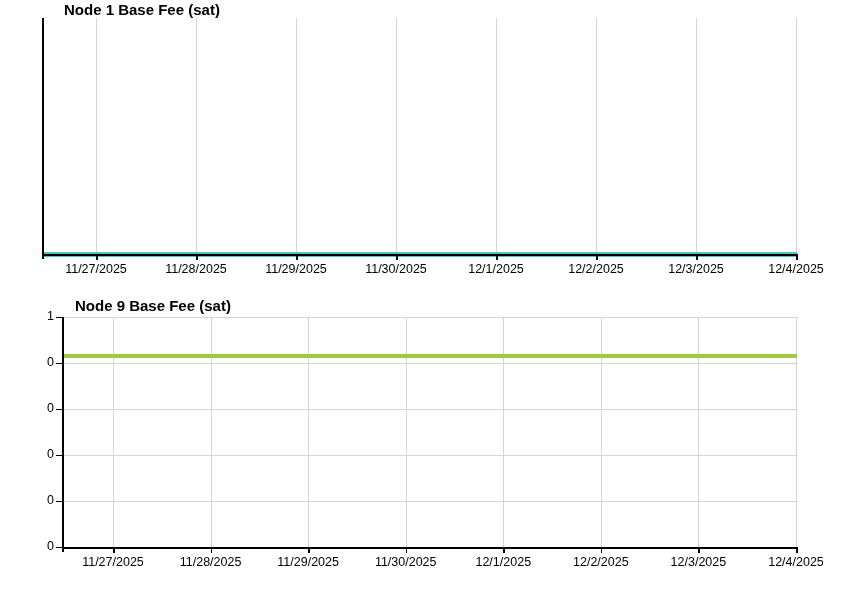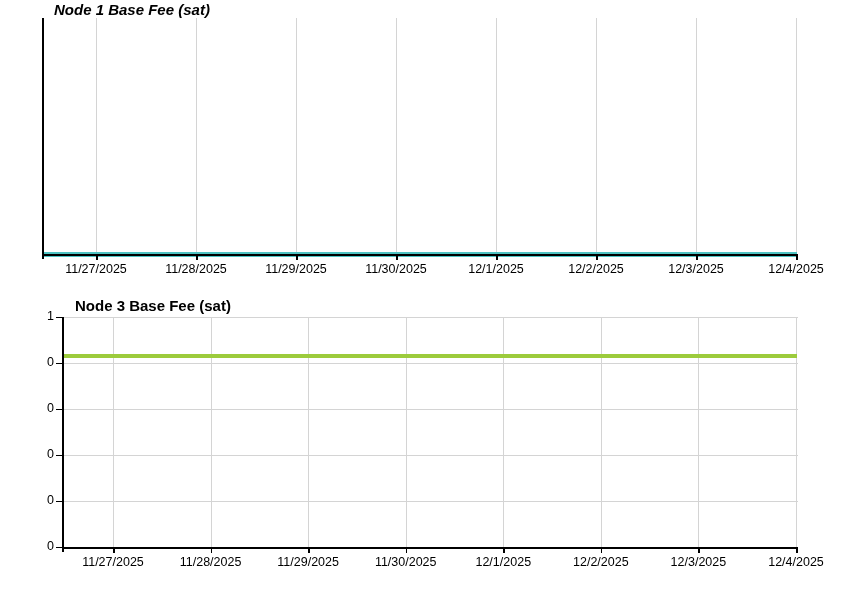--- a/index.html
+++ b/index.html
@@ -1,19 +1,19 @@
 <!DOCTYPE html>
 <html><head>
 <meta charset="utf-8">
 <style>
   html,body{margin:0;padding:0;background:#ffffff;}
   body{font-family:"Liberation Sans",sans-serif;}
   #stage{position:relative;width:860px;height:600px;background:#ffffff;overflow:hidden;}
   .chart-title{position:absolute;font-size:15px;font-weight:700;color:#000;white-space:nowrap;line-height:17px;}
-  #title-1{left:54px;top:1px;font-style:italic;}
+  #title-1{left:64px;top:1px;}
   #title-2{left:75px;top:297px;}
   .plot{position:absolute;}
   #plot-1{left:42px;top:18px;width:756px;height:237px;}
   #plot-2{left:62px;top:317px;width:736px;height:231px;}
   .vgrid,.hgrid,.axis,.tick,.series-line{position:absolute;}
   .vgrid{width:1px;background:#d4d4d4;}
   .hgrid{height:1px;background:#d4d4d4;}
   .axis{background:#000;}
   .tick{background:#000;}
   .xlabel{position:absolute;width:84px;text-align:center;font-size:12.5px;color:#000;white-space:nowrap;}
@@ -47,21 +47,21 @@
       <div class="tick" style="left: 454px; top: 237px; width: 1.5px; height: 5px;"></div>
       <div class="xlabel" style="left: 412px; top: 244px;">12/1/2025</div>
       <div class="tick" style="left: 554px; top: 237px; width: 1.5px; height: 5px;"></div>
       <div class="xlabel" style="left: 512px; top: 244px;">12/2/2025</div>
       <div class="tick" style="left: 654px; top: 237px; width: 1.5px; height: 5px;"></div>
       <div class="xlabel" style="left: 612px; top: 244px;">12/3/2025</div>
       <div class="tick" style="left: 754px; top: 237px; width: 1.5px; height: 5px;"></div>
       <div class="xlabel" style="left: 712px; top: 244px;">12/4/2025</div>
     </div>
 
-  <div class="chart-title" id="title-2">Node 3 Base Fee (sat)</div>
+  <div class="chart-title" id="title-2">Node 9 Base Fee (sat)</div>
   <div class="plot" id="plot-2">
       <div class="vgrid" style="left: 51px; top: 0px; height: 230px; background: rgb(212, 212, 212);"></div>
       <div class="vgrid" style="left: 148.571px; top: 0px; height: 230px; background: rgb(212, 212, 212);"></div>
       <div class="vgrid" style="left: 246.143px; top: 0px; height: 230px; background: rgb(212, 212, 212);"></div>
       <div class="vgrid" style="left: 343.714px; top: 0px; height: 230px; background: rgb(212, 212, 212);"></div>
       <div class="vgrid" style="left: 441.286px; top: 0px; height: 230px; background: rgb(212, 212, 212);"></div>
       <div class="vgrid" style="left: 538.857px; top: 0px; height: 230px; background: rgb(212, 212, 212);"></div>
       <div class="vgrid" style="left: 636.429px; top: 0px; height: 230px; background: rgb(212, 212, 212);"></div>
       <div class="vgrid" style="left: 734px; top: 0px; height: 230px; background: rgb(212, 212, 212);"></div>
       <div class="hgrid" style="left: 1px; top: 0px; width: 735px; background: rgb(212, 212, 212);"></div>

